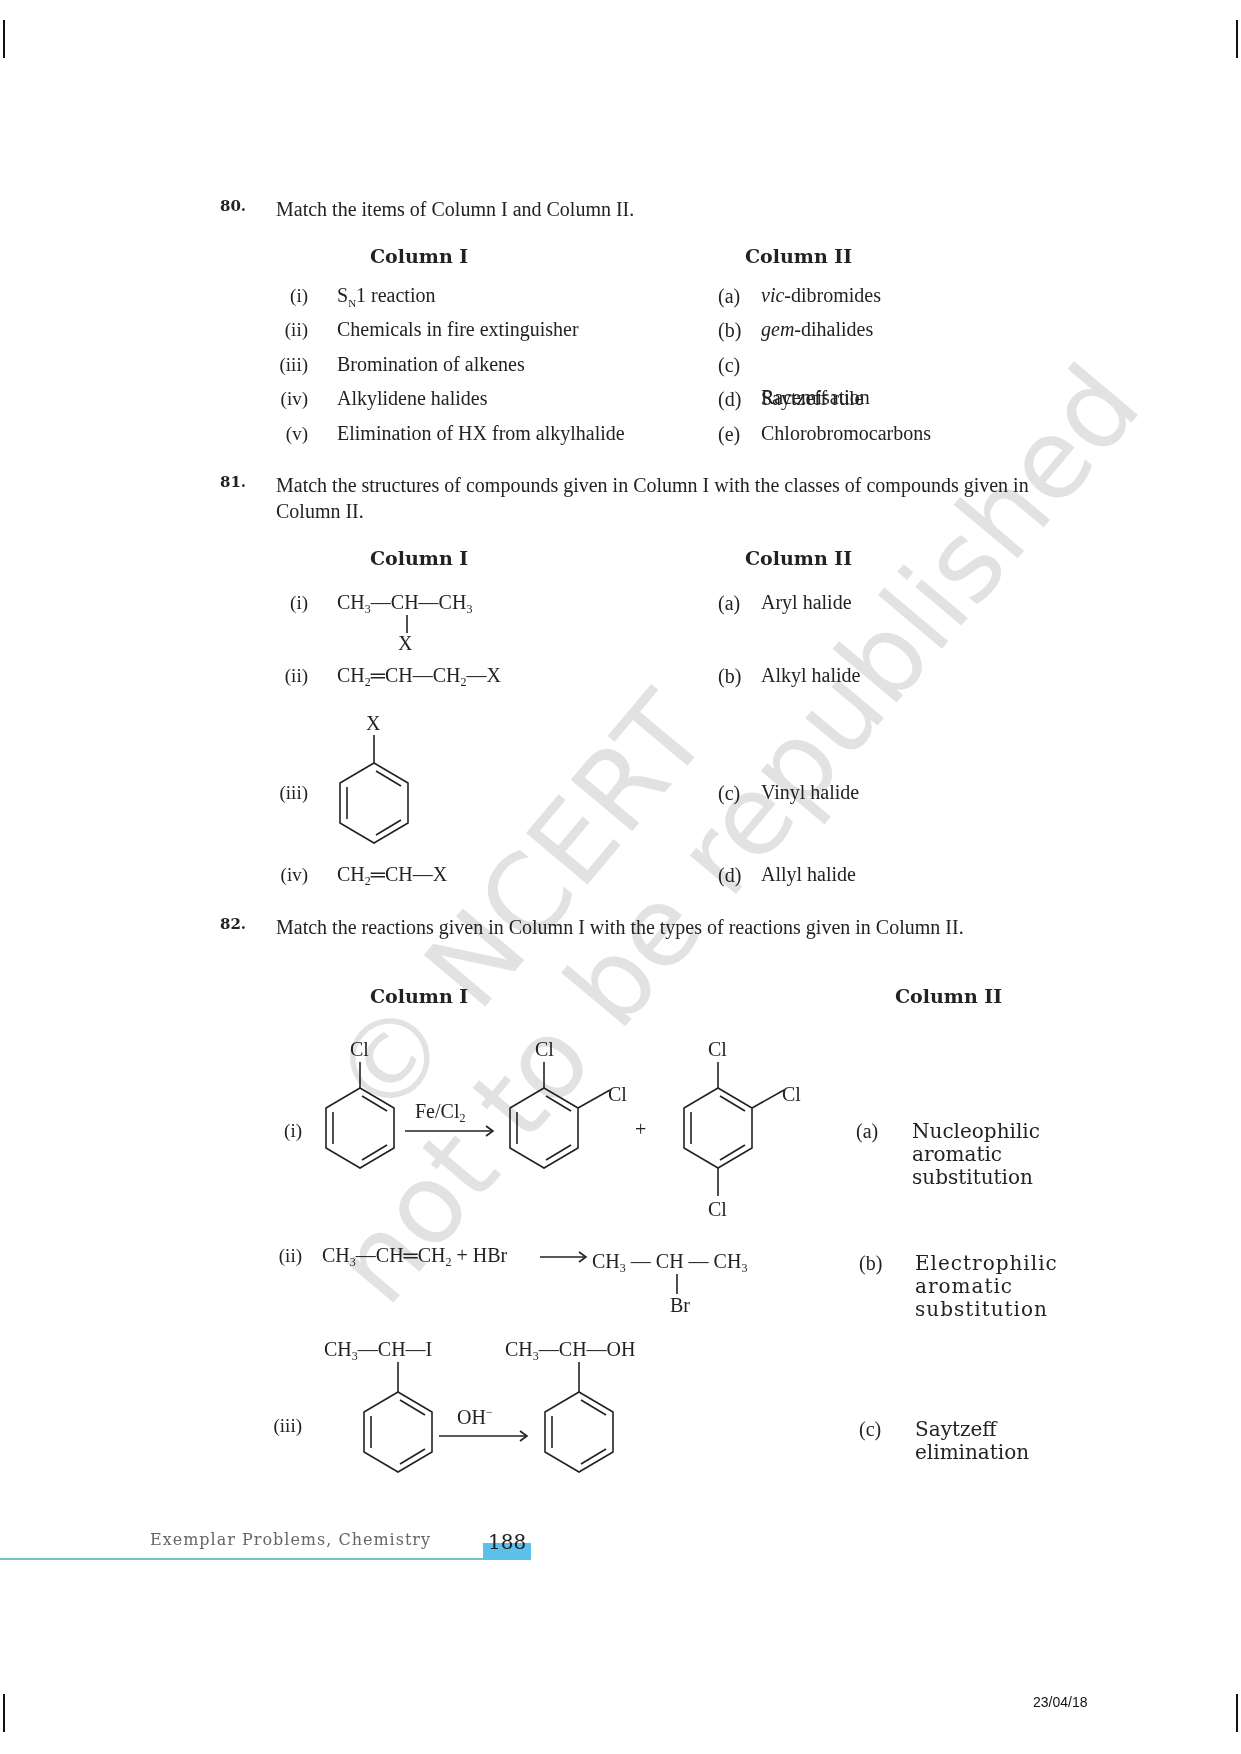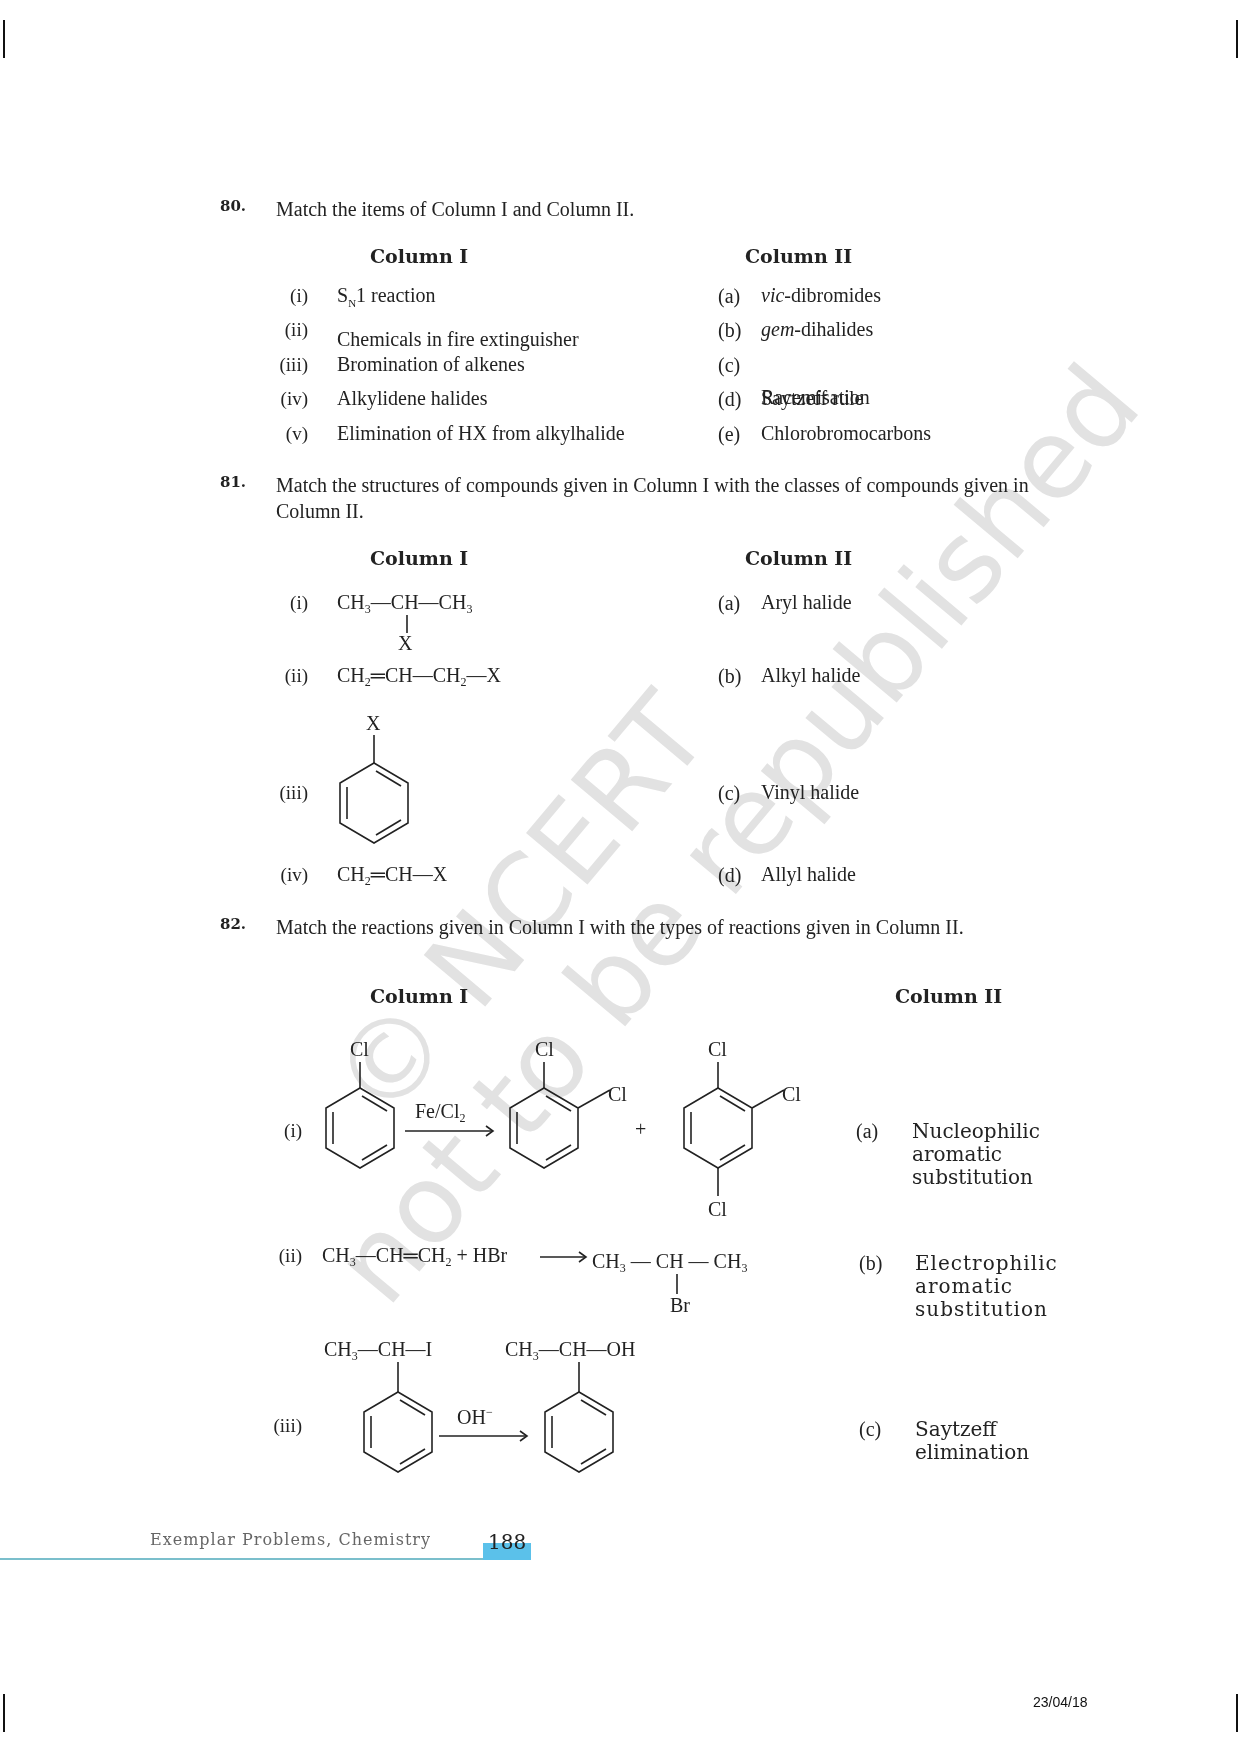--- a/index.html
+++ b/index.html
@@ -47,21 +47,21 @@
 <div class="abs qnum" style="left:220px;top:197px;">80.</div>
 <div class="abs qtext item" style="left:276px;top:196px;">Match the items of Column I and Column II.</div>
 <div class="abs colhead" style="left:370px;top:245px;">Column I</div>
 <div class="abs colhead" style="left:745px;top:245px;">Column II</div>
 
 <div class="abs lbl" style="left:268px;top:285px;">(i)</div>
 <div class="abs item" style="left:337px;top:284px;">
   <span>S</span><sub style="font-size:11px;">N</sub><span>1 reaction</span>
 </div>
 <div class="abs lbl" style="left:268px;top:319px;">(ii)</div>
-<div class="abs item" style="left:337px;top:328px;">Chemicals in fire extinguisher</div>
+<div class="abs item" style="left:337px;top:318px;">Chemicals in fire extinguisher</div>
 <div class="abs lbl" style="left:268px;top:354px;">(iii)</div>
 <div class="abs item" style="left:337px;top:353px;">Bromination of alkenes</div>
 <div class="abs lbl" style="left:268px;top:388px;">(iv)</div>
 <div class="abs item" style="left:337px;top:387px;">Alkylidene halides</div>
 <div class="abs lbl" style="left:268px;top:423px;">(v)</div>
 <div class="abs item" style="left:337px;top:422px;">Elimination of HX from alkylhalide</div>
 
 <div class="abs item" style="left:718px;top:285px;">(a)</div>
 <div class="abs item" style="left:761px;top:284px;"><span class="ital">vic</span><span>-dibromides</span></div>
 <div class="abs item" style="left:718px;top:319px;">(b)</div>

